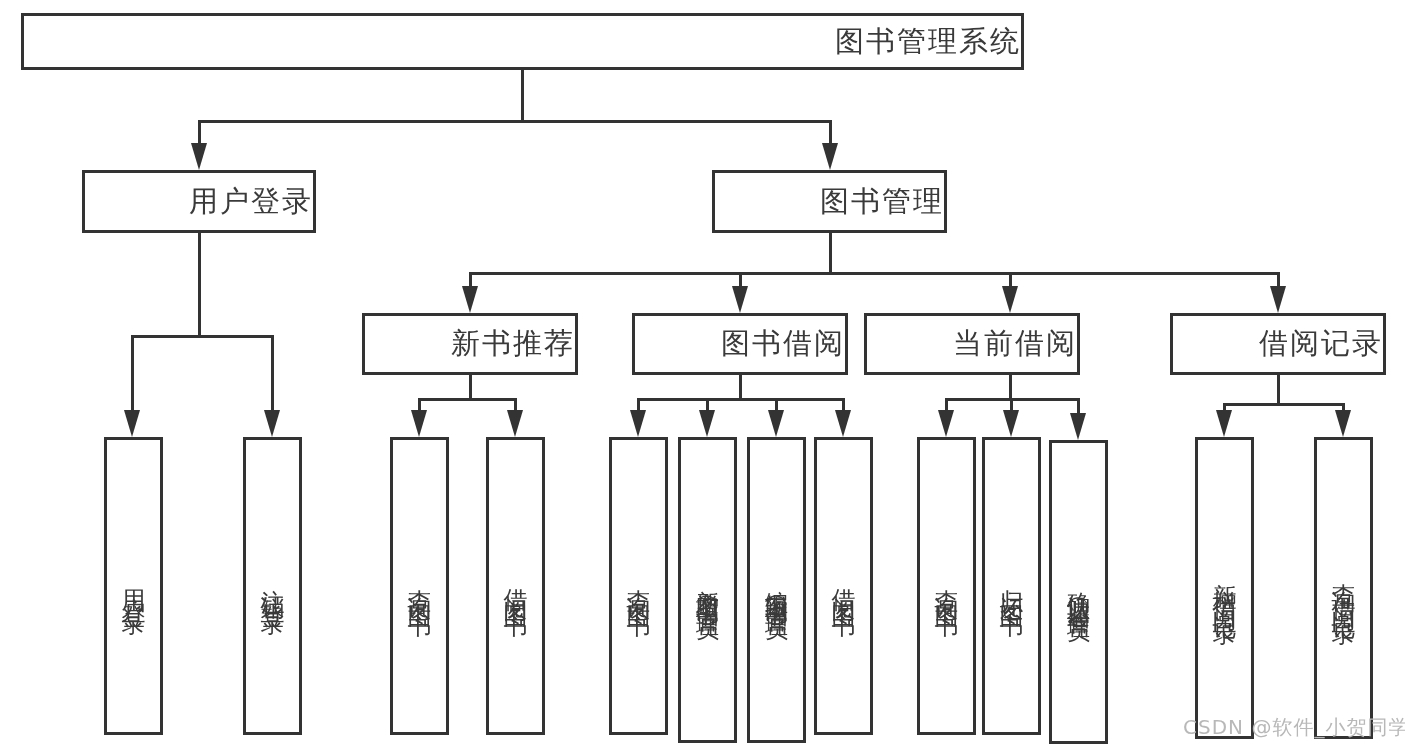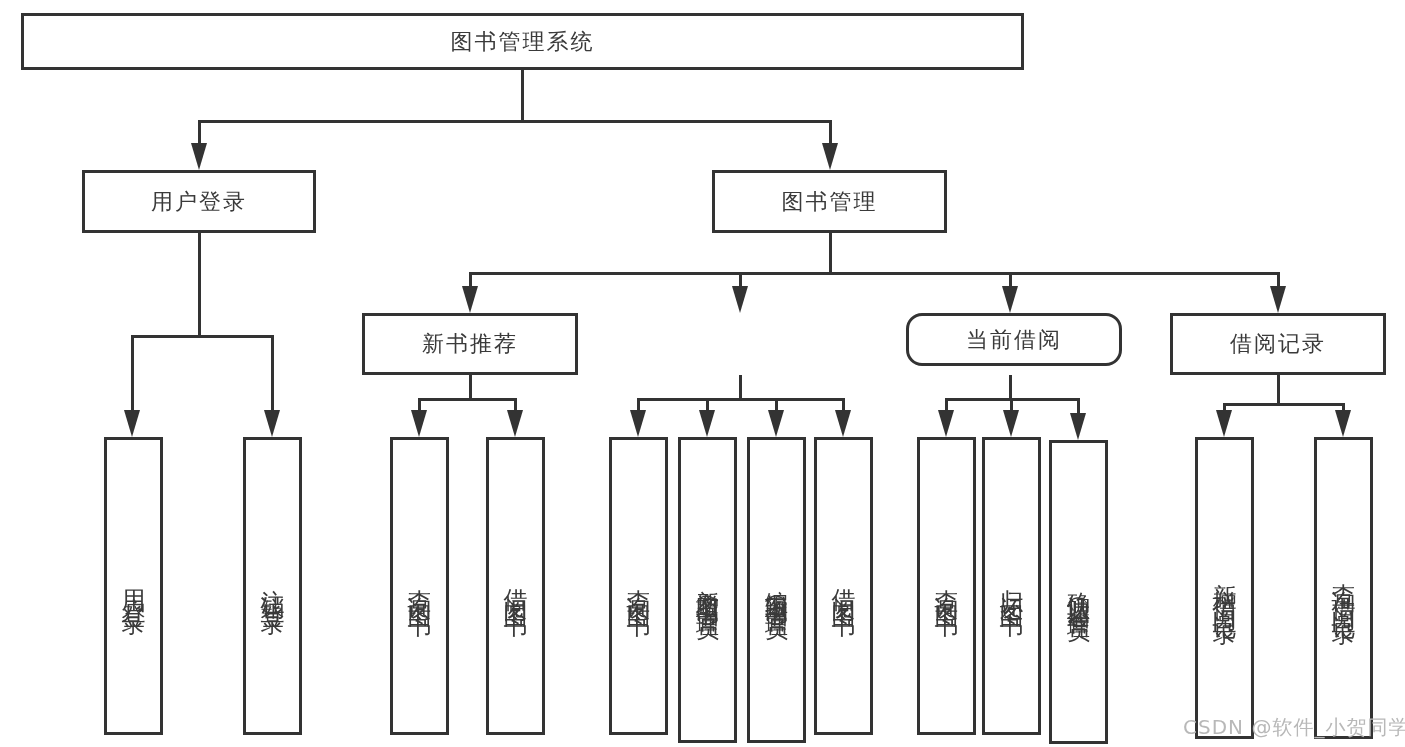--- a/index.html
+++ b/index.html
@@ -11,21 +11,21 @@
   html,body{margin:0;padding:0;background:#fff;}
   #canvas{
     position:relative;width:1405px;height:747px;background:var(--bg);
     font-family:"DejaVu Sans","Liberation Sans",sans-serif;overflow:hidden;
   }
   .box{
     position:absolute;box-sizing:border-box;border:3px solid var(--line);
     background:#fff;color:var(--text);display:flex;align-items:center;
     justify-content:center;text-align:center;
   }
-  .hbox{font-size:22px;letter-spacing:2px;}
+  .hbox{font-size:29px;letter-spacing:2px;justify-content:flex-end;}
   .vbox{
     writing-mode:vertical-rl;text-orientation:mixed;
     font-size:24px;letter-spacing:8px;line-height:1;
   }
   .vbox.long{font-size:23px;letter-spacing:4px;}
   .line{position:absolute;background:var(--line);}
   .arr{
     position:absolute;width:0;height:0;
     border-left:8px solid transparent;border-right:8px solid transparent;
     border-top:27px solid var(--line);
@@ -49,22 +49,25 @@
   </div>
 
   <div class="box hbox" style="left:362px;top:313px;width:216px;height:62px;">
     <span>新书推荐</span>
   </div>
 
   <div class="box hbox" style="left:712px;top:170px;width:235px;height:63px;">
     <span>图书管理</span>
   </div>
 
+  <div class="box hbox" style="left:632px;top:313px;width:216px;height:62px;">
+    <span>图书借阅</span>
+  </div>
 
-  <div class="box hbox" style="left:906px;top:313px;width:216px;height:53px;border-radius:16px;">
+  <div class="box hbox" style="left:864px;top:313px;width:216px;height:62px;">
     <span>当前借阅</span>
   </div>
 
   <div class="box hbox" style="left:1170px;top:313px;width:216px;height:62px;">
     <span>借阅记录</span>
   </div>
 
   <div class="box vbox" style="left:104px;top:437px;width:59px;height:298px;">
     <span>用户登录</span>
   </div>

